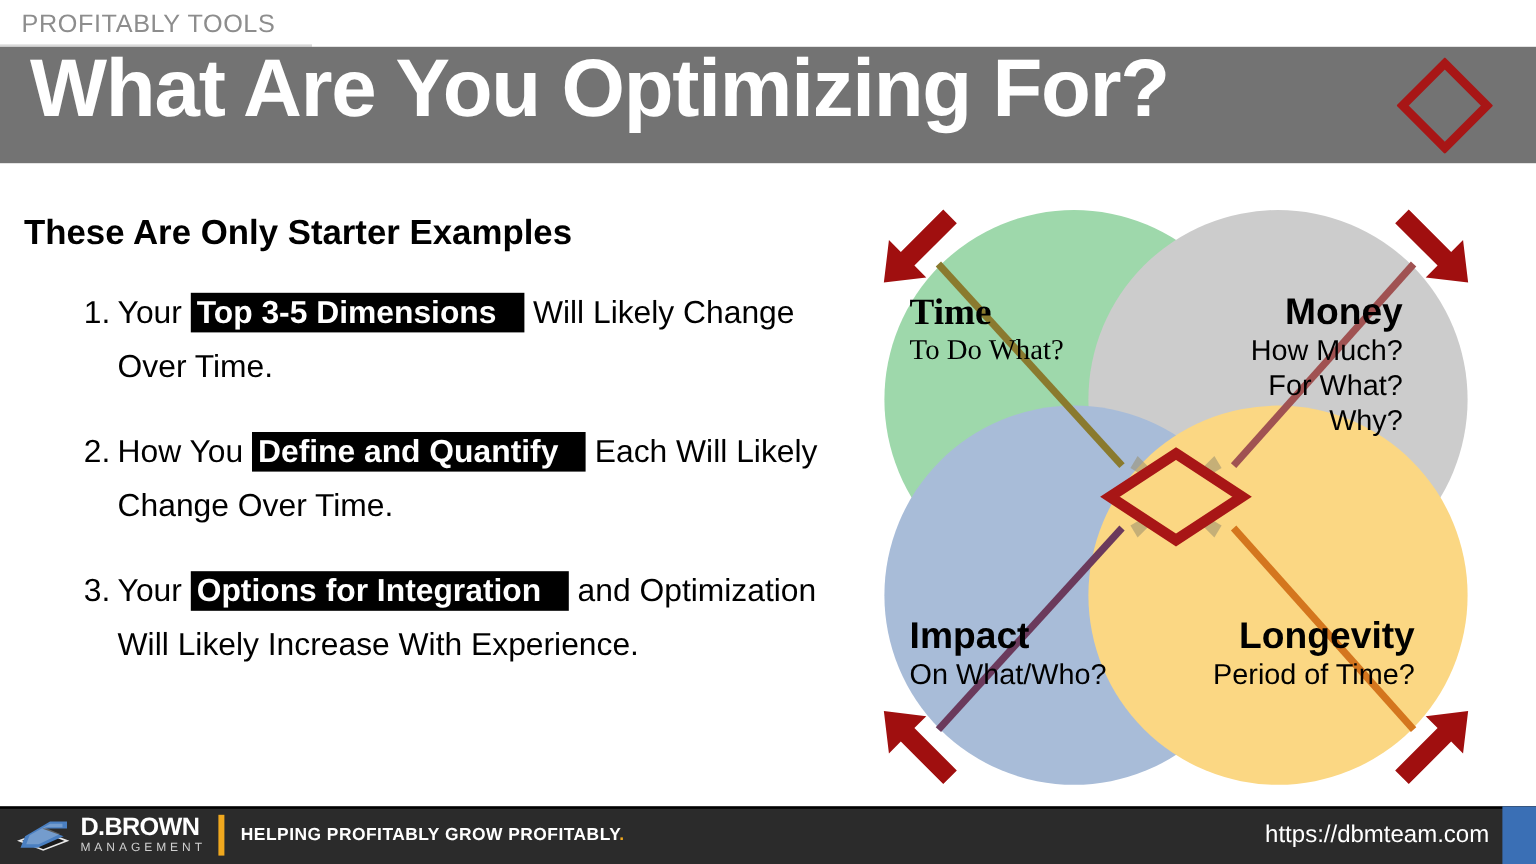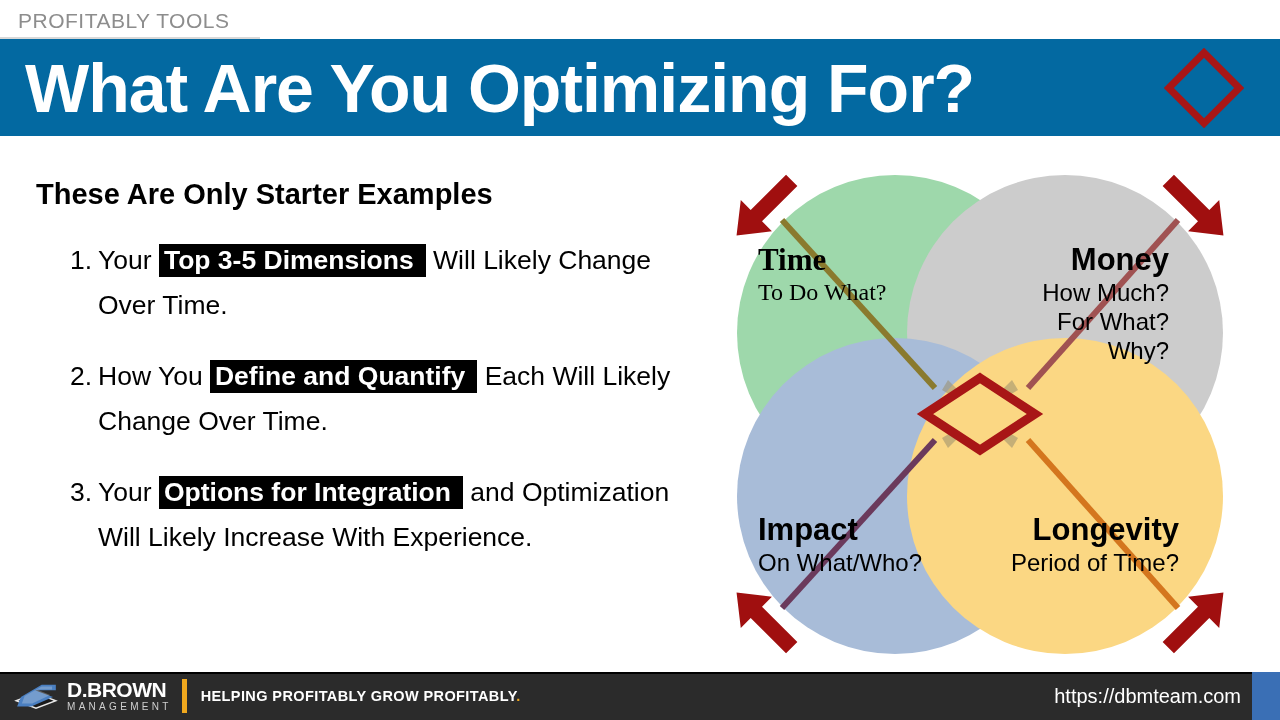--- a/index.html
+++ b/index.html
@@ -15,55 +15,55 @@
     position:absolute;left:18px;top:8px;
     font-size:21px;letter-spacing:.5px;color:#8d8d8d;font-weight:400;
     line-height:26px;white-space:nowrap;
   }
   .eyebrow-rule{
     position:absolute;left:0;top:37px;width:260px;height:2px;background:#d8d8d8;
   }
 
   
   .titlebar{
-    position:absolute;left:0;top:39px;width:1280px;height:97px;background:#0369a1;
-    display:flex;align-items:center;
+    position:absolute;left:0;top:39px;width:1280px;height:97px;background:#737373;
+    display:flex;
   }
   .title{
     color:#fff;font-weight:bold;font-size:68px;line-height:70px;
     margin-left:25px;letter-spacing:-1px;white-space:nowrap;
   }
   .title-diamond{
     position:absolute;right:36px;top:50%;transform:translateY(-50%);
     width:80px;height:80px;
   }
 
   
   .left{
     position:absolute;left:0;top:150px;width:690px;height:505px;
   }
   .subhead{
-    position:absolute;left:36px;top:28px;
+    position:absolute;left:20px;top:28px;
     font-size:29px;font-weight:bold;color:#000;white-space:nowrap;
   }
   ol.points{
     position:absolute;left:34px;top:88px;width:625px;
     margin:0;padding:0 0 0 30px;list-style:none;
   }
   ol.points li{
     position:relative;font-size:26.5px;line-height:45px;color:#000;
     margin-bottom:26px;padding-left:34px;
   }
   ol.points li .num{
     position:absolute;left:0;top:0;width:28px;text-align:right;
     font-size:26.5px;color:#000;
   }
   .hl{
     background:#000;color:#fff;font-weight:bold;
-    padding:1px 12px 2px 5px;
+    padding:1px 23px 2px 5px;
     box-decoration-break:clone;-webkit-box-decoration-break:clone;
   }
 
   
   .venn{position:absolute;left:690px;top:148px;width:575px;height:515px;}
   .venn svg{display:block;}
 
   .vlabel{position:absolute;color:#000;}
   .vlabel .big{font-weight:bold;font-size:31px;line-height:36px;display:block;}
   .vlabel .sub{font-size:24px;line-height:29px;display:block;}

